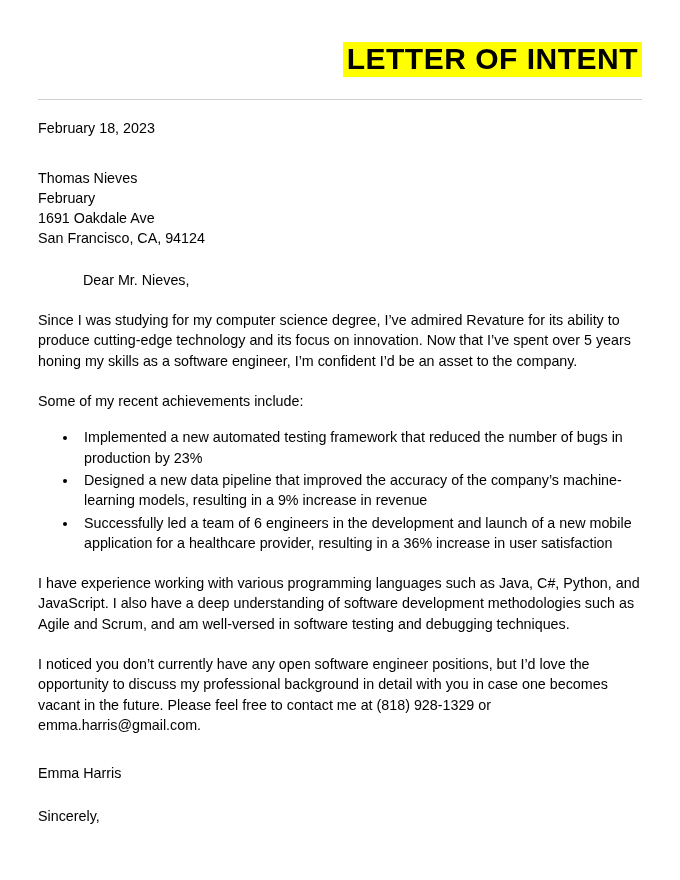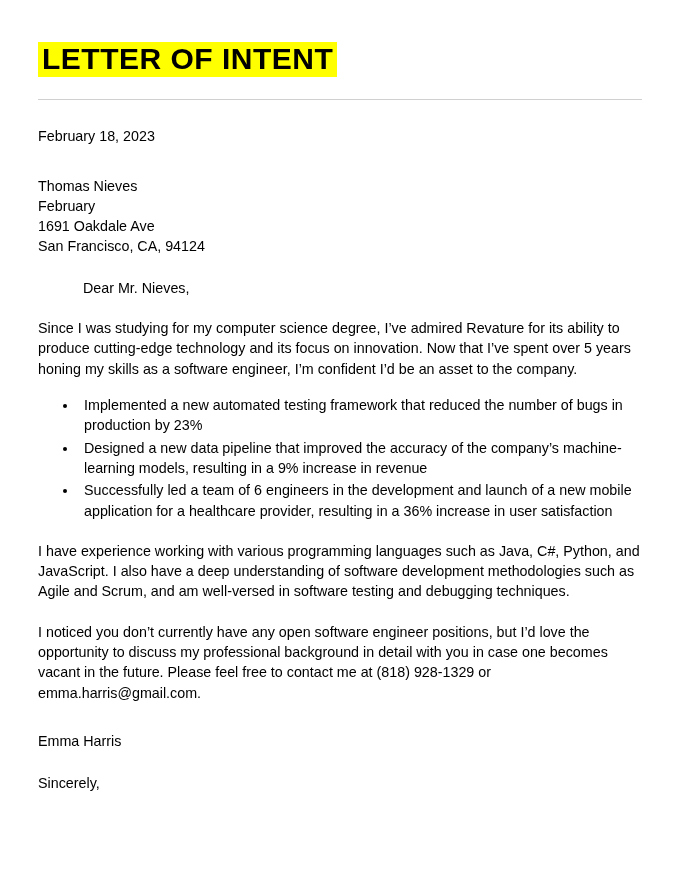--- a/index.html
+++ b/index.html
@@ -15,21 +15,21 @@
     overflow: hidden;
   }
   .page {
     width: 680px;
     height: 880px;
     box-sizing: border-box;
     padding: 28px 38px 0 38px;
     position: relative;
   }
   .title-wrap {
-    text-align: left;
+    text-align: right;
     margin: 14px 0 0 0;
   }
   .doc-title {
     display: inline-block;
     font-size: 30px;
     font-weight: bold;
     letter-spacing: 0.5px;
     background: #ffff00;
     padding: 0 4px;
     line-height: 1.15;
@@ -37,21 +37,21 @@
   .divider {
     border: none;
     border-top: 1px solid #d0d0d0;
     margin: 22px 0 0 0;
   }
   .body-text {
     font-size: 14.3px;
     line-height: 1.42;
   }
   .date {
-    margin-top: 26px;
+    margin-top: 18px;
   }
   .address-block {
     margin-top: 30px;
   }
   .address-block div {
     line-height: 1.40;
   }
   .salutation {
     margin-top: 22px;
     margin-left: 45px;
@@ -93,20 +93,21 @@
     <div>Thomas Nieves</div>
     <div>February</div>
     <div>1691 Oakdale Ave</div>
     <div>San Francisco, CA, 94124</div>
   </div>
 
   <div class="body-text salutation">Dear Mr. Nieves,</div>
 
   <p class="body-text para">Since I was studying for my computer science degree, I’ve admired Revature for its ability to produce cutting-edge technology and its focus on innovation. Now that I’ve spent over 5 years honing my skills as a software engineer, I’m confident I’d be an asset to the company.</p>
 
+  <p class="body-text para">Some of my recent achievements include:</p>
 
   <ul class="achievements body-text">
     <li>Implemented a new automated testing framework that reduced the number of bugs in production by 23%</li>
     <li>Designed a new data pipeline that improved the accuracy of the company’s machine-learning models, resulting in a 9% increase in revenue</li>
     <li>Successfully led a team of 6 engineers in the development and launch of a new mobile application for a healthcare provider, resulting in a 36% increase in user satisfaction</li>
   </ul>
 
   <p class="body-text para">I have experience working with various programming languages such as Java, C#, Python, and JavaScript. I also have a deep understanding of software development methodologies such as Agile and Scrum, and am well-versed in software testing and debugging techniques.</p>
 
   <p class="body-text para">I noticed you don’t currently have any open software engineer positions, but I’d love the opportunity to discuss my professional background in detail with you in case one becomes vacant in the future. Please feel free to contact me at (818) 928-1329 or emma.harris@gmail.com.</p>

